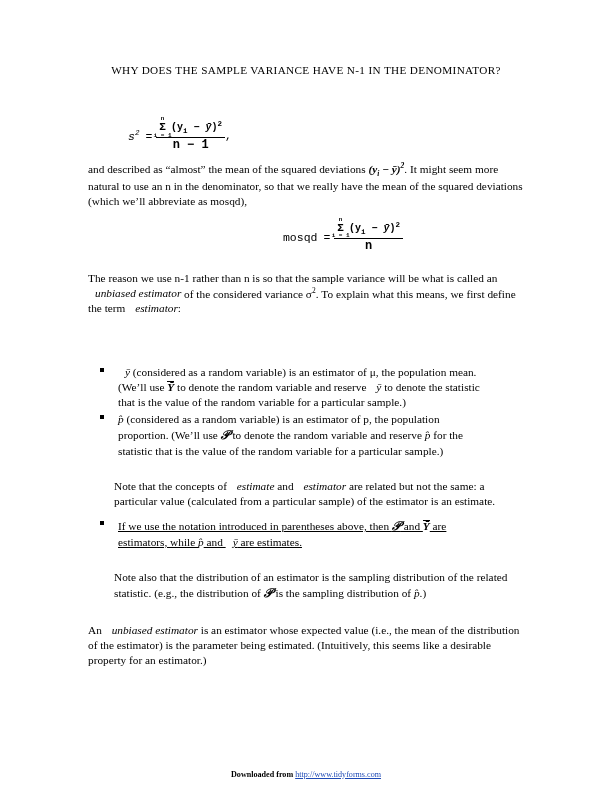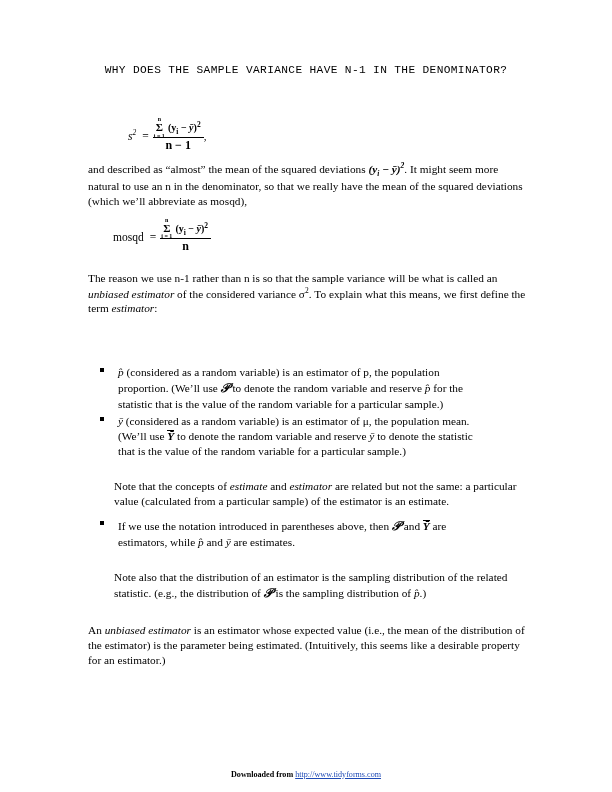--- a/index.html
+++ b/index.html
@@ -18,21 +18,21 @@
     box-sizing: border-box;
   }
   .doc-title {
     position: absolute;
     left: 0;
     right: 0;
     top: 64px;
     text-align: center;
     font-size: 11.2px;
     letter-spacing: 0.35px;
-    font-family: Liberation Mono, monospace;
+    font-family: Liberation Serif, serif;
   }
   .body-area {
     position: absolute;
     left: 88px;
     top: 108px;
     width: 440px;
     font-size: 11.3px;
     line-height: 1.33;
   }
   p {
@@ -41,30 +41,30 @@
   .para {
     margin-bottom: 0px;
   }
   .gap-sm { height: 9px; }
   .gap-md { height: 13px; }
   .gap-lg { height: 18px; }
   .gap-xl { height: 22px; }
 
   .indent1 { margin-left: 26px; width: 404px; }
 
-  em, .ital { font-style: italic; }
+  em, .ital { font-style: italic; margin-left: 7px; }
 
   
   .formula {
     display: block;
-    font-family: Liberation Serif, serif;
+    font-family: Liberation Mono, monospace;
     font-size: 11px;
   }
   .f-indent-a { margin-left: 40px; }
-  .f-indent-b { margin-left: 25px; }
+  .f-indent-b { margin-left: 70px; text-align: center; }
   .mrow {
     display: inline-flex;
     align-items: center;
     vertical-align: middle;
   }
   .lhs {
     font-style: italic;
     font-size: 11.5px;
     padding-right: 4px;
   }
@@ -156,21 +156,21 @@
   }
   ul.bullets > li .marker {
     position: absolute;
     left: 12px;
     top: 3px;
     width: 3.5px;
     height: 3.5px;
     background: #000;
   }
   .lvl1 { margin-left: 26px; width: 404px; }
-  .lvl2 { margin-left: 40px; width: 390px; }
+  .lvl2 { margin-left: 40px; width: 390px; text-decoration: underline; }
 
   .footer {
     position: absolute;
     left: 0;
     right: 0;
     top: 770px;
     text-align: center;
     font-size: 8.1px;
     font-weight: bold;
     font-family: "Liberation Serif", "DejaVu Serif", serif;
@@ -233,25 +233,25 @@
 
 
     <div class="gap-lg"></div>
 
 
     <div class="gap-sm"></div>
 
     <ul class="bullets lvl1">
       <li>
         <span class="marker"></span>
-        <span class="phat">p̂</span><span> (considered as a random variable) is an estimator of p, the population proportion. (We’ll use </span><span class="scriptP">𝒫</span><span> to denote the random variable and reserve </span><span class="phat">p̂</span><span> for the statistic that is the value of the random variable for a particular sample.)</span>
+        <span class="ital">ȳ</span><span> (considered as a random variable) is an estimator of μ, the population mean. (We’ll use </span><span class="capYbar">Ȳ</span><span> to denote the random variable and reserve </span><span class="ital">ȳ</span><span> to denote the statistic that is the value of the random variable for a particular sample.)</span>
       </li>
       <li>
         <span class="marker"></span>
-        <span class="ital">ȳ</span><span> (considered as a random variable) is an estimator of μ, the population mean. (We’ll use </span><span class="capYbar">Ȳ</span><span> to denote the random variable and reserve </span><span class="ital">ȳ</span><span> to denote the statistic that is the value of the random variable for a particular sample.)</span>
+        <span class="phat">p̂</span><span> (considered as a random variable) is an estimator of p, the population proportion. (We’ll use </span><span class="scriptP">𝒫</span><span> to denote the random variable and reserve </span><span class="phat">p̂</span><span> for the statistic that is the value of the random variable for a particular sample.)</span>
       </li>
     </ul>
 
     <div class="gap-lg"></div>
 
     <p class="para indent1"><span>Note that the concepts of </span><em>estimate</em><span> and </span><em>estimator</em><span> are related but not the same: a particular value (calculated from a particular sample) of the estimator is an estimate.</span></p>
 
     <div class="gap-sm"></div>
 
     <ul class="bullets lvl2">

